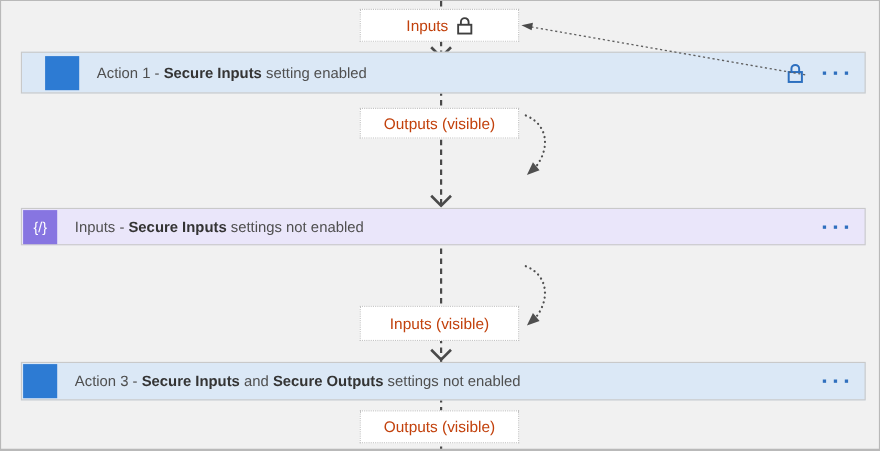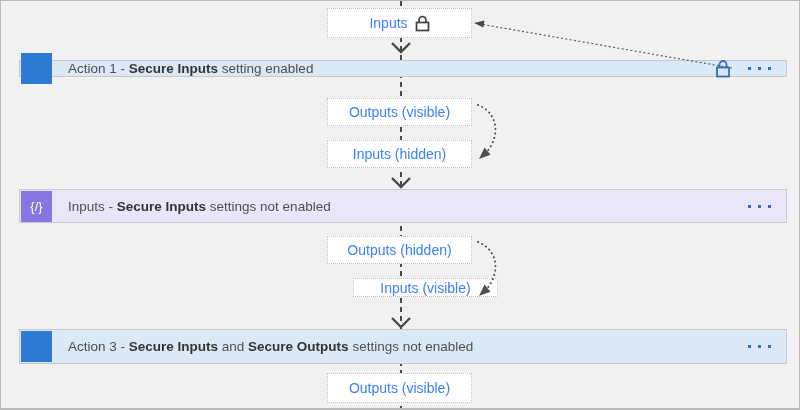--- a/index.html
+++ b/index.html
@@ -9,21 +9,21 @@
     font-family:"Liberation Sans", sans-serif; overflow:hidden;
   }
   svg.layer { position:absolute; left:0; top:0; pointer-events:none; }
   svg.bg { z-index:0; }
   svg.fg { z-index:3; }
 
   .iobox {
     position:absolute; left:326px; width:145px; height:30px; box-sizing:border-box;
     background:#ffffff; border:1px dotted #c2c2c2; z-index:2;
     display:flex; align-items:center; justify-content:center; gap:7px;
-    font-size:14px; color:#3b82f6;
+    font-size:14px; color:#c2410c;
   }
 
   .row {
     position:absolute; left:18px; width:768px; box-sizing:border-box;
     border:1px solid #c9c9c9; background:#dbe8f6; z-index:2;
     display:flex; align-items:center; cursor:pointer;
   }
   .row.compose { background:#eae6fa; }
   .row .sq {
     width:31px; height:31px; margin-left:1px; flex:none; background:#2d7bd3;
@@ -52,57 +52,51 @@
   </svg>
 
   <div class="iobox" style="top:7px;">
     <span>Inputs</span>
     <svg width="15" height="17" viewBox="0 0 15 17">
       <path d="M4 8 V5 a3.5 3.5 0 0 1 7 0 V8" fill="none" stroke="#3f3f3f" stroke-width="1.7"></path>
       <rect x="1.5" y="7.5" width="12" height="8" fill="#fff" stroke="#3f3f3f" stroke-width="1.7"></rect>
     </svg>
   </div>
 
-  <div class="row" style="top:59px; height:17px;">
+  <div class="row" style="top:46px; height:38px;padding-left:20px;">
     <div class="sq"></div>
     <div class="label"><span>Action 1 -  </span><span class="b">Secure Inputs</span><span> setting enabled</span></div>
     <div class="spacer"></div>
     <svg class="rowlock" width="16" height="19" viewBox="0 0 16 19">
       <path d="M4.5 9 V5.5 a3.5 3.5 0 0 1 7 0 V9" fill="none" stroke="#2c6fbf" stroke-width="1.8"></path>
       <rect x="2" y="8.5" width="12" height="9" fill="#dbe8f6" stroke="#2c6fbf" stroke-width="1.8"></rect>
     </svg>
     <div class="dots">
         <i></i>
         <i></i>
         <i></i>
       </div>
   </div>
 
   <div class="iobox" style="top:97px; height:28px;">
     <span>Outputs (visible)</span>
   </div>
-  <div class="iobox" style="top:139px; height:28px;">
-    <span>Inputs (hidden)</span>
-  </div>
 
   <div class="row compose" style="top:188px; height:34px;">
     <div class="sq">{/}</div>
     <div class="label"><span>Inputs - </span><span class="b">Secure Inputs</span><span> settings </span><span class="i">not enabled</span></div>
     <div class="spacer"></div>
     <div class="dots">
         <i></i>
         <i></i>
         <i></i>
       </div>
   </div>
 
-  <div class="iobox" style="top:235px; height:28px;">
-    <span>Outputs (hidden)</span>
-  </div>
-  <div class="iobox" style="top:277px; height:19px;margin-left:26px;">
+  <div class="iobox" style="top:277px; height:32px;">
     <span>Inputs (visible)</span>
   </div>
 
   <div class="row" style="top:328px; height:35px;justify-content:flex-end;">
     <div class="sq"></div>
     <div class="label"><span>Action 3 -  </span><span class="b">Secure Inputs</span><span> and </span><span class="b">Secure Outputs</span><span> settings </span><span class="i">not enabled</span></div>
     <div class="spacer"></div>
     <div class="dots">
         <i></i>
         <i></i>

